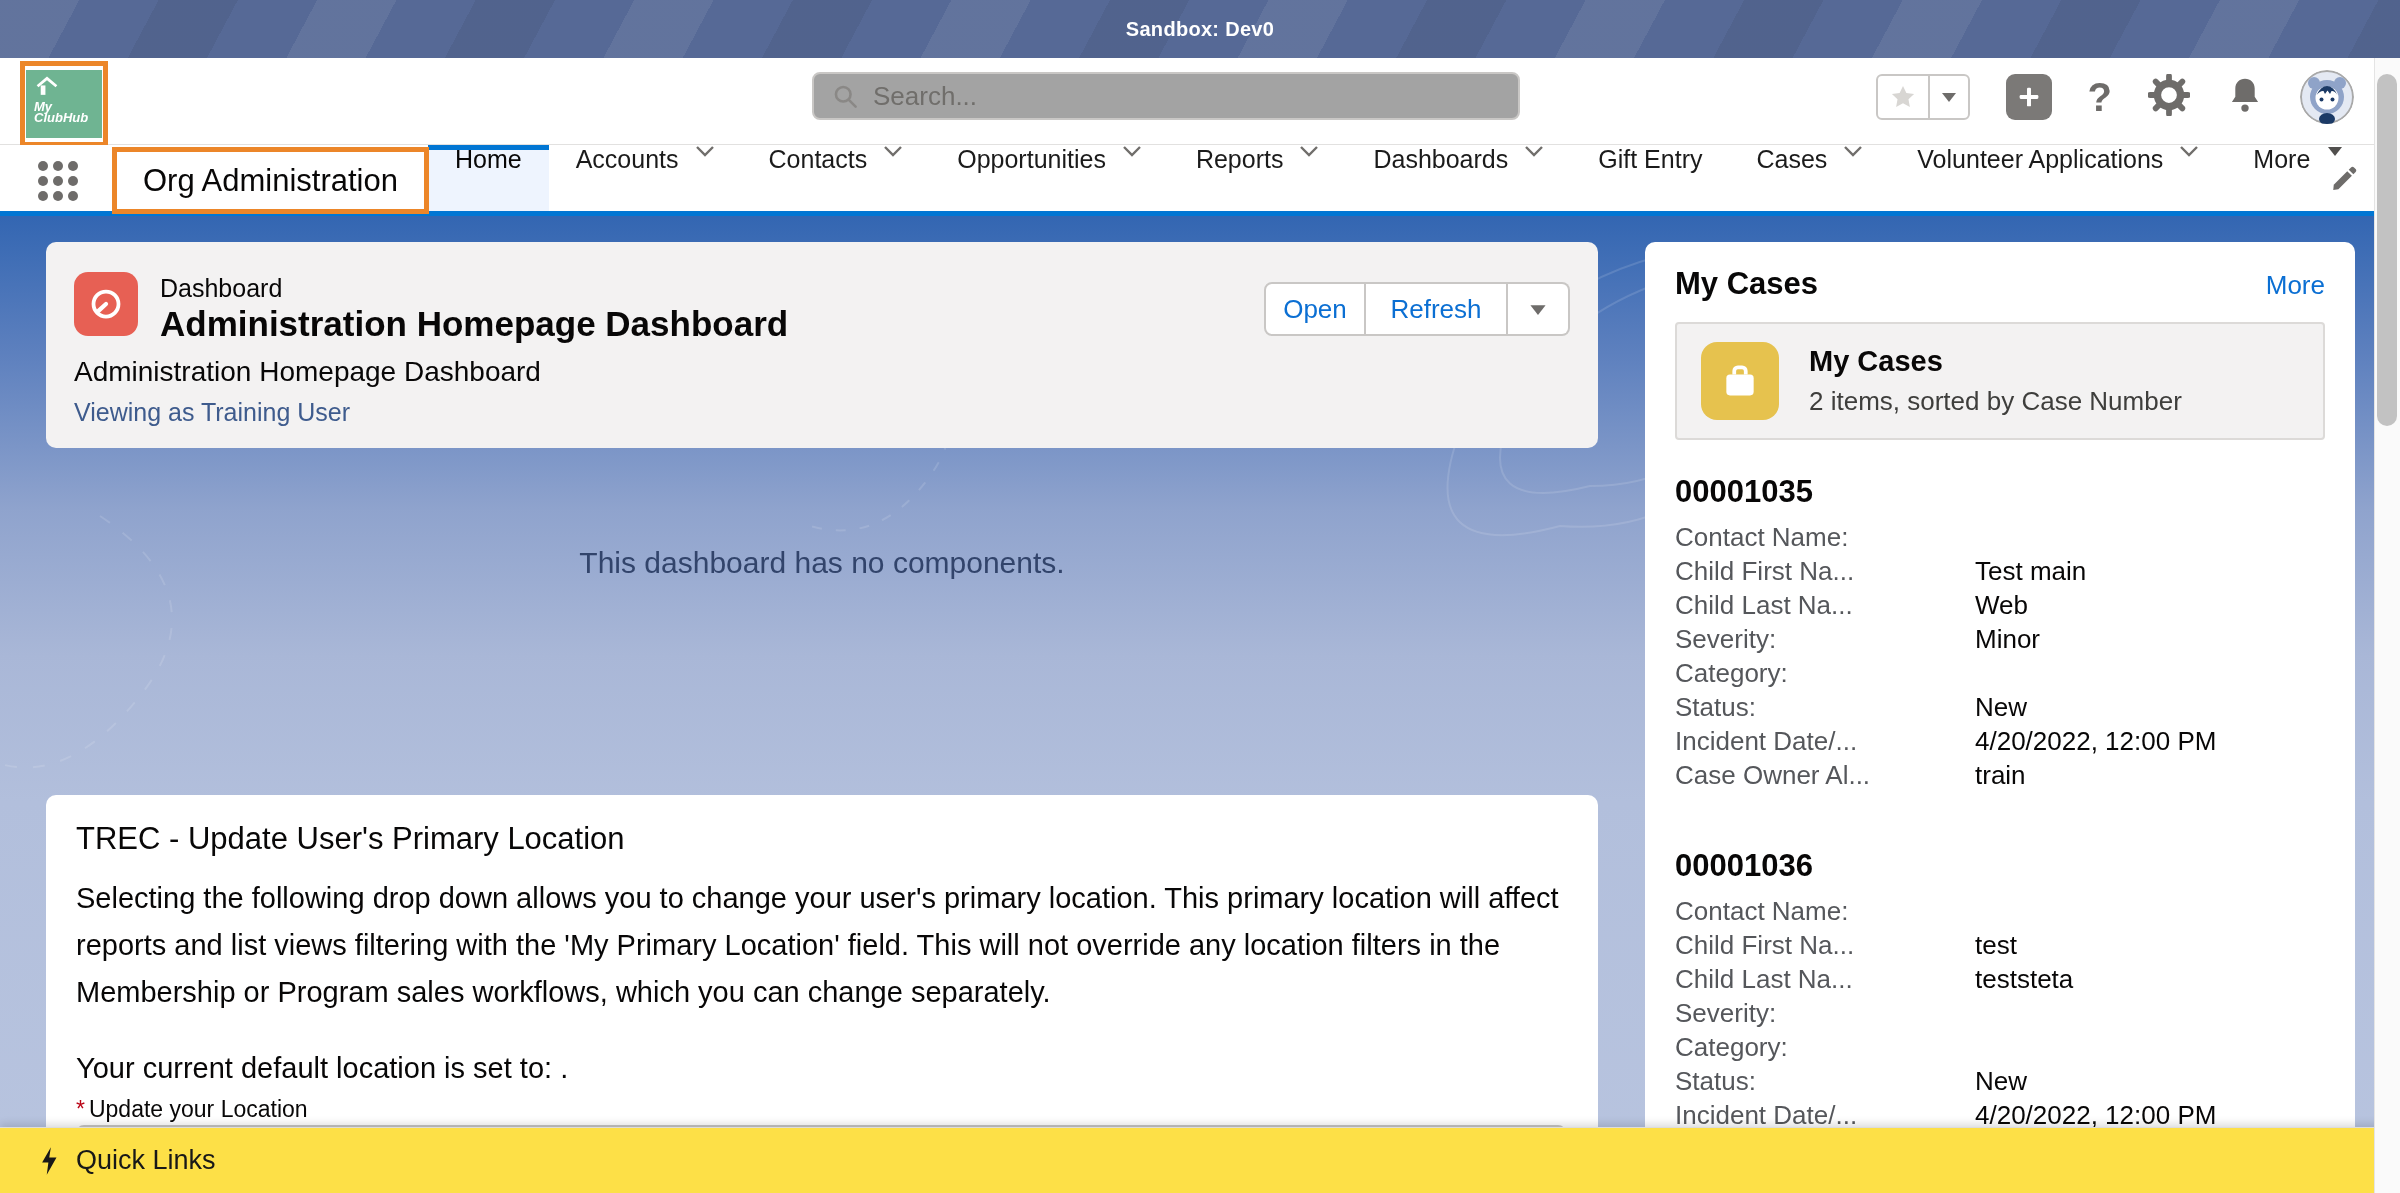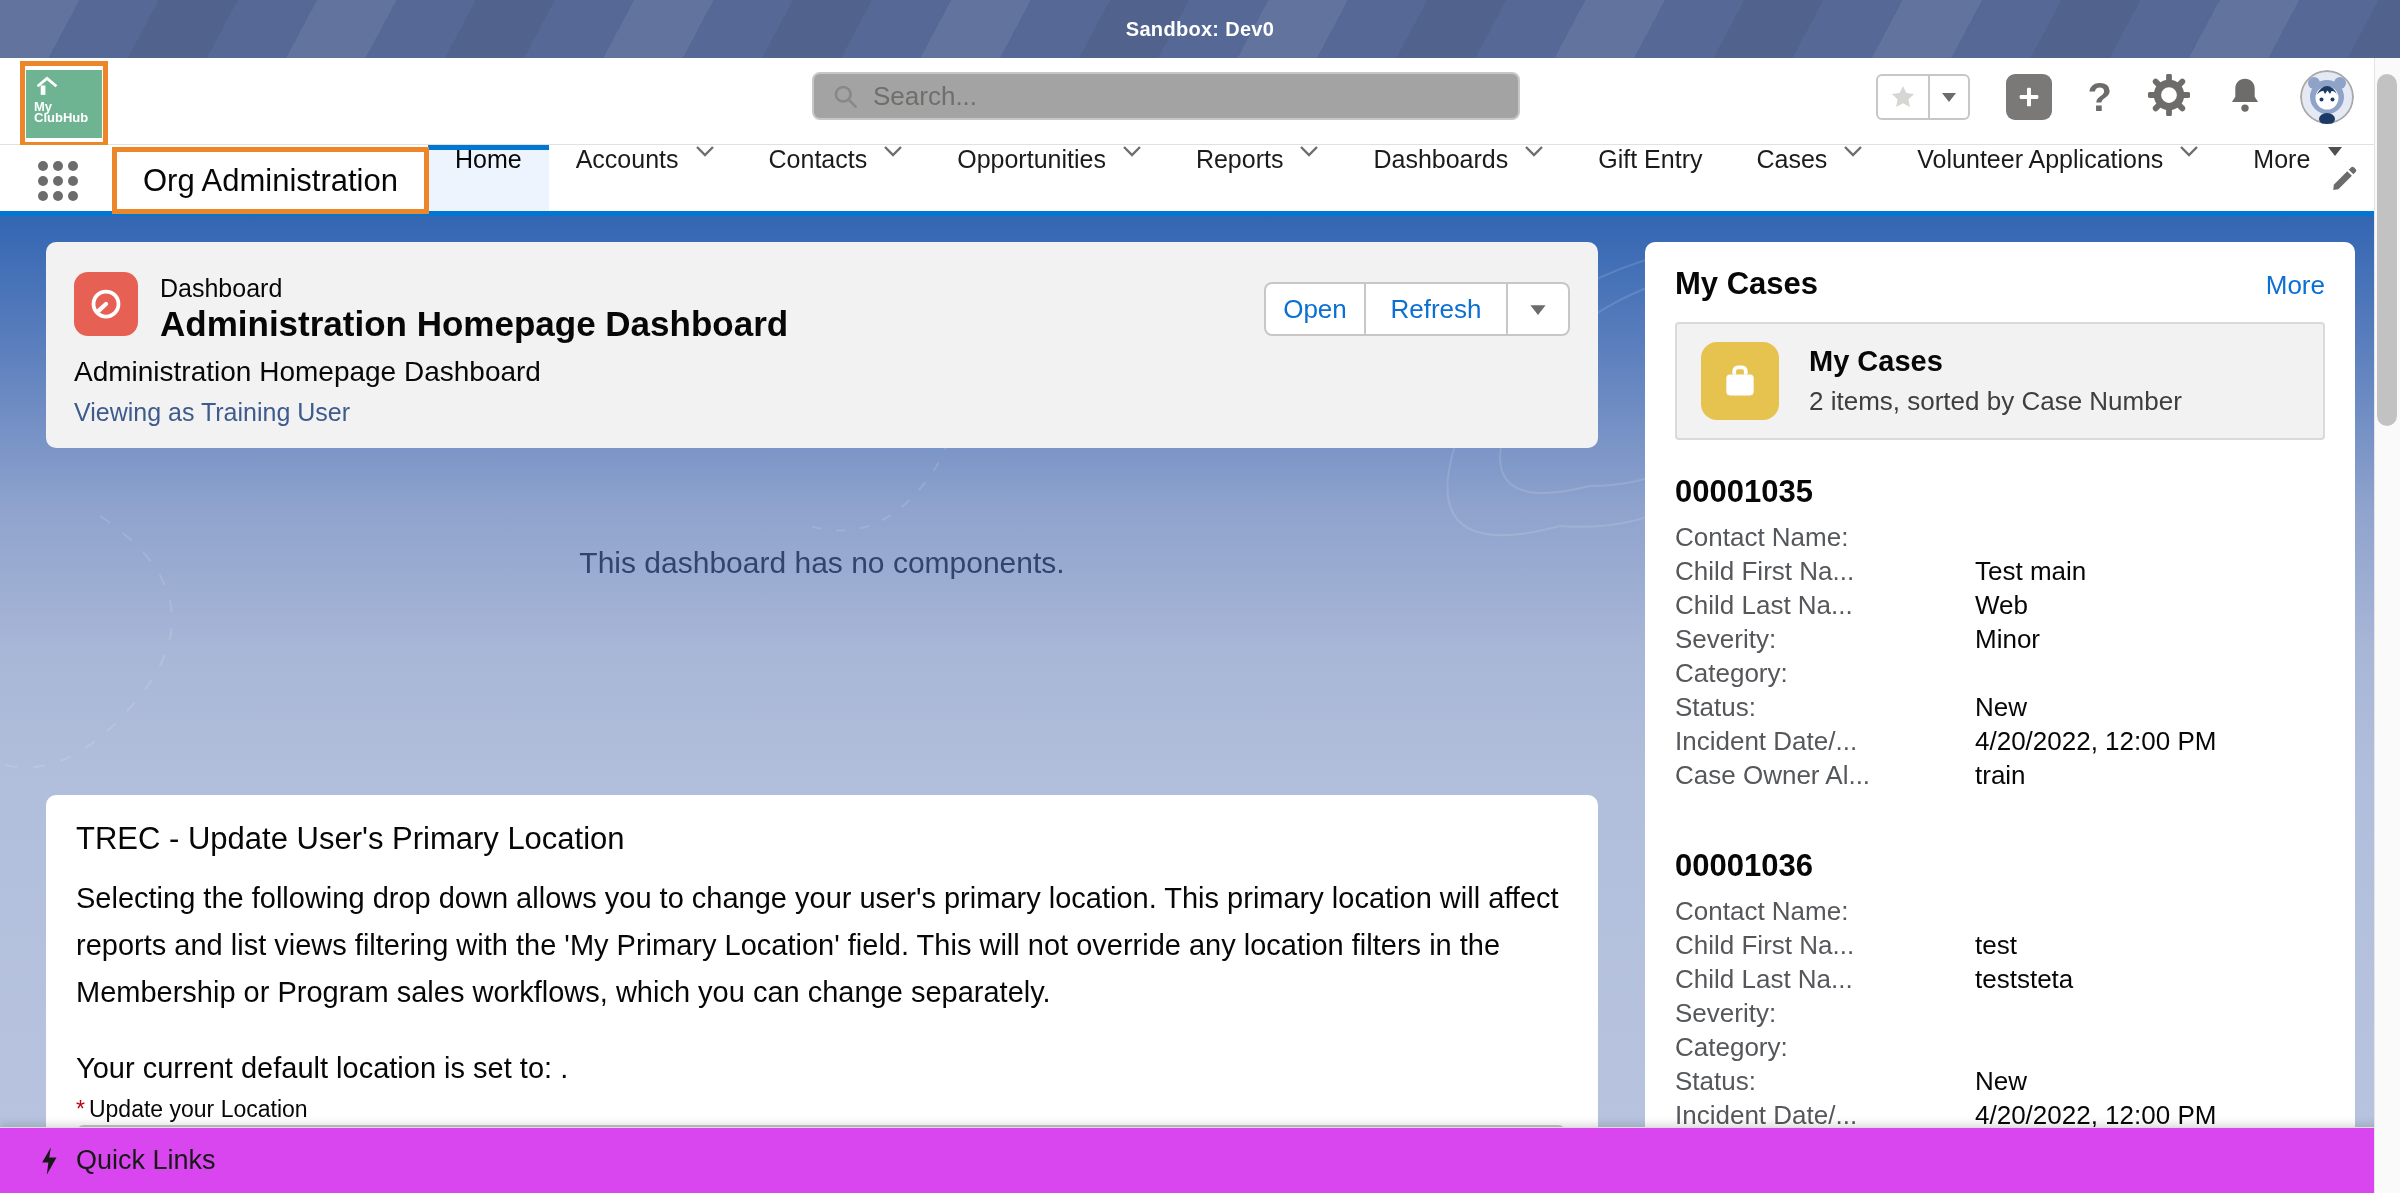--- a/index.html
+++ b/index.html
@@ -15,21 +15,21 @@
     display:flex; align-items:center; justify-content:center;
     color:#fff; font-size:20px; font-weight:700; letter-spacing:.3px; z-index:60; }
 
   
   .header { position:absolute; left:0; top:58px; width:2400px; height:87px;
     background:#fff; border-bottom:1px solid #e2e1e0; z-index:20; }
   .logo-box { position:absolute; left:20px; top:3px; width:88px; height:86px;
     border:5px solid #ec8629; background:#fff; display:flex; align-items:center;
     justify-content:center; z-index:30; }
   .logo { width:76px; height:68px; background:#6fb492; color:#fff;
-    padding:6px 0 0 8px; }
+    padding:6px 0 0 8px;font-style:italic; }
   .logo .logo-txt { font-size:13px; font-weight:700; line-height:13px; margin-top:-2px; }
   .searchbox { position:absolute; left:812px; top:14px; width:708px; height:48px;
     border:2px solid #c9c7c5; border-radius:8px; display:flex; align-items:center;
     padding-left:18px; gap:14px; background:#a3a3a3; }
   .searchbox input { border:none; outline:none; font-size:26px; width:560px;
     font-family:"Liberation Sans", sans-serif; color:#181818; background:transparent; }
   .searchbox input::placeholder { color:#706e6b; }
   .hdr-icons { position:absolute; right:46px; top:12px; height:54px;
     display:flex; align-items:center; gap:36px; }
   .star-group { display:flex; height:46px; border:2px solid #c9c7c5;
@@ -111,21 +111,21 @@
   .case { margin-top:34px; }
   .case.second { margin-top:56px; }
   .case-number { font-size:31px; font-weight:700; color:#080707; }
   .case-rows { margin-top:10px; }
   .crow { display:flex; line-height:34px; font-size:26px; }
   .crow .lbl { width:300px; flex:none; color:#55575b; }
   .crow .val { color:#080707; }
 
   
   .footer { position:absolute; left:0; top:1127px; width:2400px; height:66px;
-    background:#d946ef; border-top:1px solid #dddcdb; box-shadow:0 -3px 8px rgba(0,0,0,.14);
+    background:#fde047; border-top:1px solid #dddcdb; box-shadow:0 -3px 8px rgba(0,0,0,.14);
     display:flex; align-items:center; z-index:30; }
   .footer .bolt { margin-left:38px; }
   .footer .ql { margin-left:16px; font-size:27px; font-weight:500; color:#181818; }
   .sb-track { position:absolute; right:0; top:58px; width:26px; height:1135px;
     background:#fafafa; border-left:1px solid #e4e4e4; z-index:70; }
   .sb-thumb { position:absolute; left:2px; top:16px; width:20px; height:352px;
     background:#c2c2c2; border-radius:10px; }
 </style>
 </head>
 <body>

